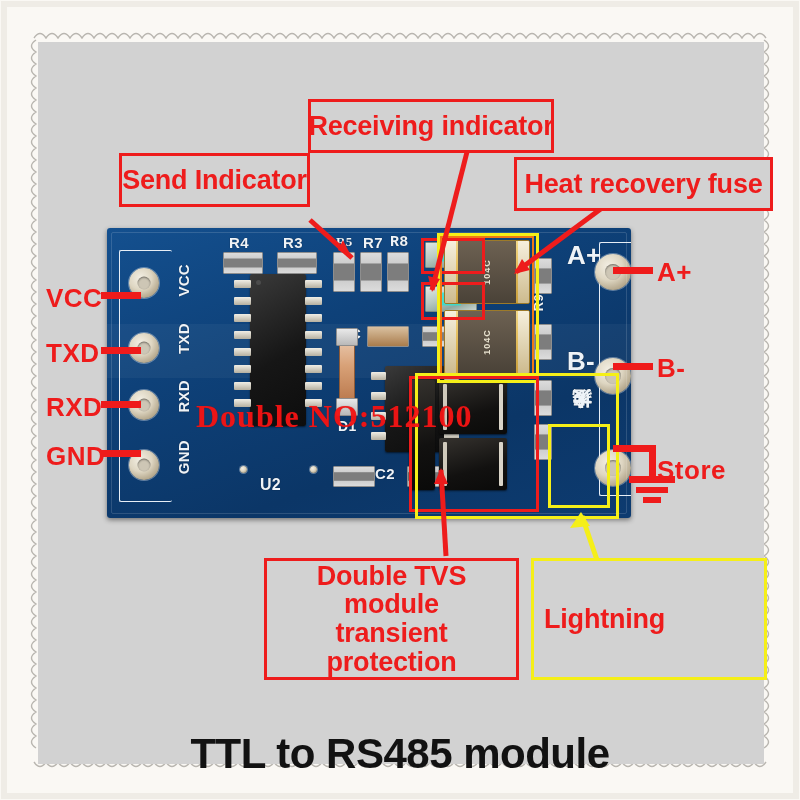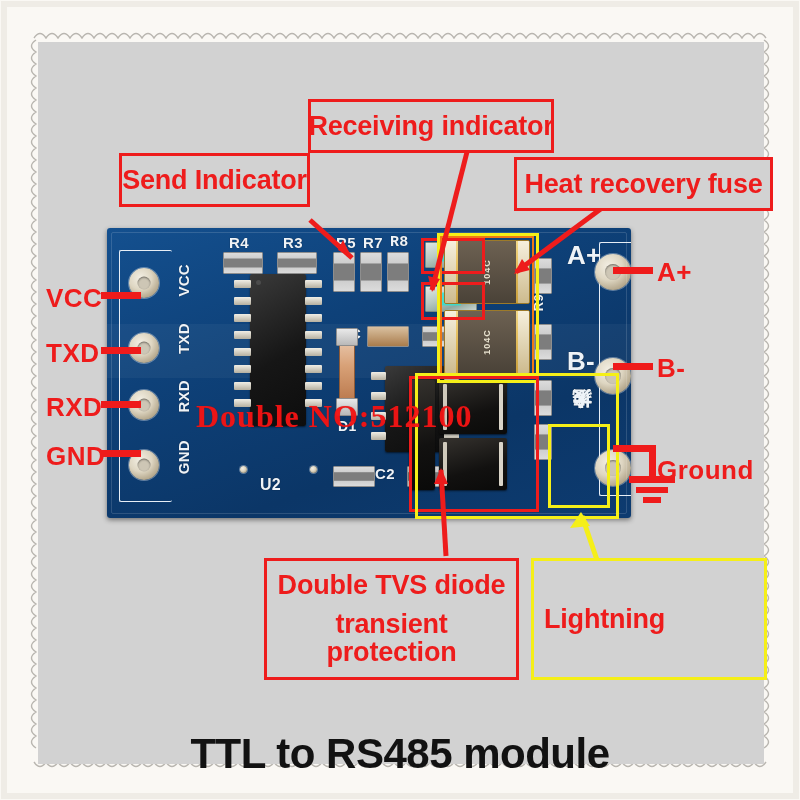--- a/index.html
+++ b/index.html
@@ -222,21 +222,21 @@
     </div>
     <div class="silk" style="left:153px;top:248px;font-size:16px;">U2</div>
     <div class="pad" style="left:133px;top:238px;width:7px;height:7px;"></div>
     <div class="pad" style="left:203px;top:238px;width:7px;height:7px;"></div>
 
     <div class="silk" style="left:122px;top:6px;font-size:15px;">R4</div>
     <div class="smd res" style="left:116px;top:24px;width:38px;height:20px;"></div>
     <div class="silk" style="left:176px;top:6px;font-size:15px;">R3</div>
     <div class="smd res" style="left:170px;top:24px;width:38px;height:20px;"></div>
 
-    <div class="silk" style="left:229px;top:6px;font-size:15px;">R5</div>
+    <div class="silk" style="left:229px;top:6px;font-size:13px;font-family:Liberation Serif, serif;">R5</div>
     <div class="smd res" style="left:226px;top:24px;width:20px;height:38px;"></div>
     <div class="silk" style="left:256px;top:6px;font-size:15px;">R7</div>
     <div class="smd res" style="left:253px;top:24px;width:20px;height:38px;"></div>
     <div class="silk" style="left:283px;top:6px;font-size:15px;font-family:Liberation Mono, monospace;">R8</div>
     <div class="smd res" style="left:280px;top:24px;width:20px;height:38px;"></div>
 
     <div class="led" style="left:318px;top:14px;width:50px;height:24px;">
         <span class="glow"></span>
       </div>
     <div class="silk" style="left:374px;top:17px;font-size:15px;">TXD</div>
@@ -345,21 +345,21 @@
     <polygon points="581,512 570,528 590,526" fill="#f5ef18"></polygon>
   </svg>
 
   <div class="callout" style="left:119px;top:153px;width:185px;height:48px;font-size:27px;">Send Indicator</div>
 
   <div class="callout" style="left:514px;top:157px;width:253px;height:48px;font-size:27px;">Heat recovery fuse</div>
 
   <div class="callout" style="left:308px;top:99px;width:240px;height:48px;font-size:27px;">Receiving indicator</div>
 
   <div class="callout multi" style="left:264px;top:558px;width:255px;height:122px;font-size:27px;padding:0 6px;box-sizing:border-box;justify-content:space-evenly;">
-    <span>Double TVS diode</span>
+    <span>Double TVS module</span>
     <span>transient protection</span>
   </div>
 
   <div class="callout multi yellow" style="left:531px;top:558px;width:236px;height:122px;font-size:27px;box-sizing:border-box;justify-content:space-evenly;">
     <span class="ln">Lightning</span>
   </div>
 
   <div class="pinlabel" style="left:46px;top:283px;">VCC</div>
   <div class="pinline" style="left:101px;top:292px;width:40px;"></div>
 
@@ -378,19 +378,19 @@
   <div class="pinline" style="left:613px;top:363px;width:40px;"></div>
   <div class="pinlabel" style="left:657px;top:353px;">B-</div>
 
   <div class="gnd" style="left:613px;top:440px;width:80px;height:70px;">
     <i style="left:0;top:5px;width:42px;height:7px;"></i>
     <i style="left:36px;top:5px;width:7px;height:34px;"></i>
     <i style="left:16px;top:36px;width:46px;height:7px;"></i>
     <i style="left:23px;top:47px;width:32px;height:6px;"></i>
     <i style="left:30px;top:57px;width:18px;height:6px;"></i>
   </div>
-  <div class="pinlabel" style="left:657px;top:455px;">Ground</div>
+  <div class="pinlabel" style="left:657px;top:455px;">Store</div>
 
   <div class="watermark">Double NO:512100</div>
 
   <div class="title">TTL to RS485 module</div>
 
 </div>
 
 </body></html>

